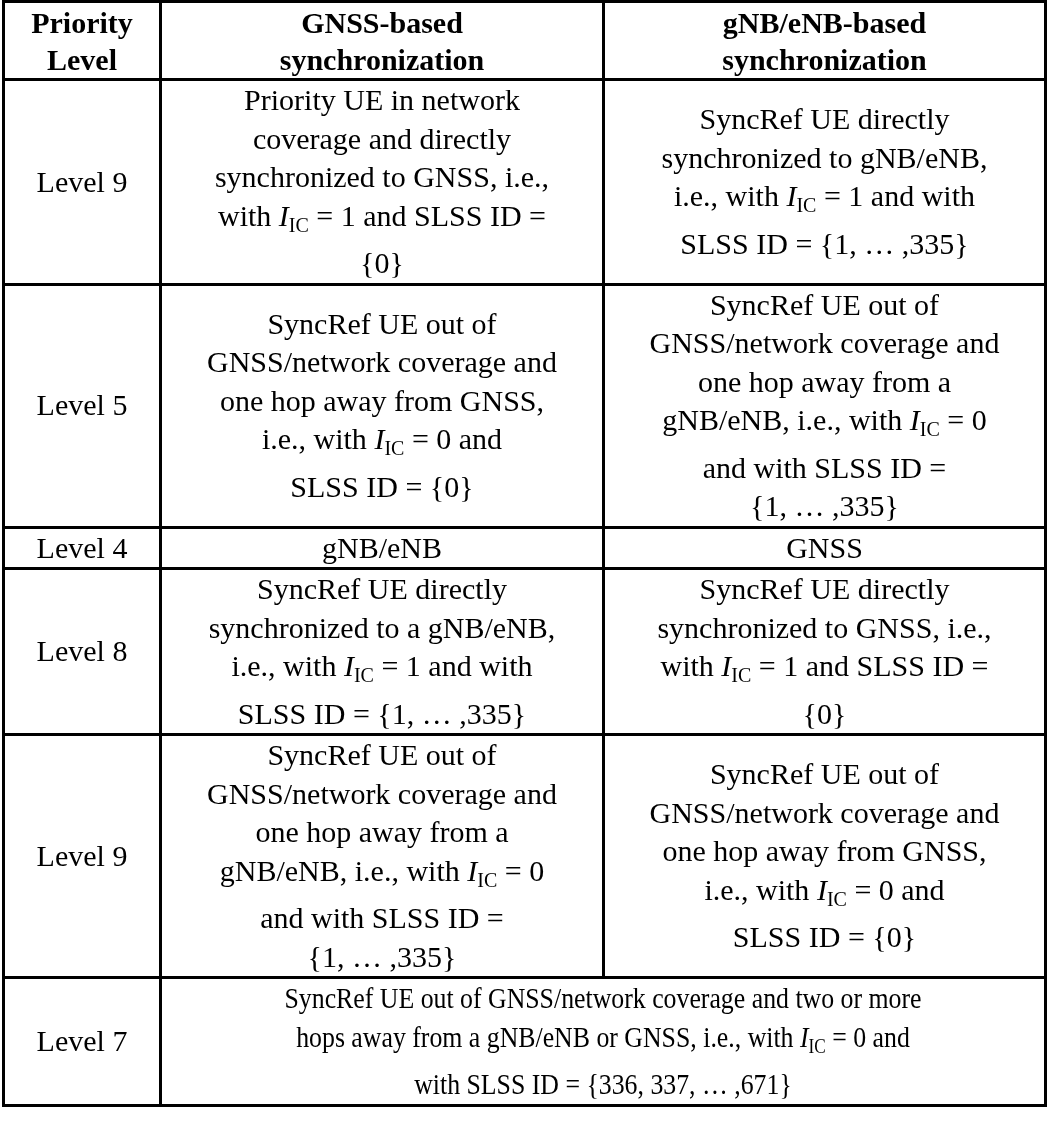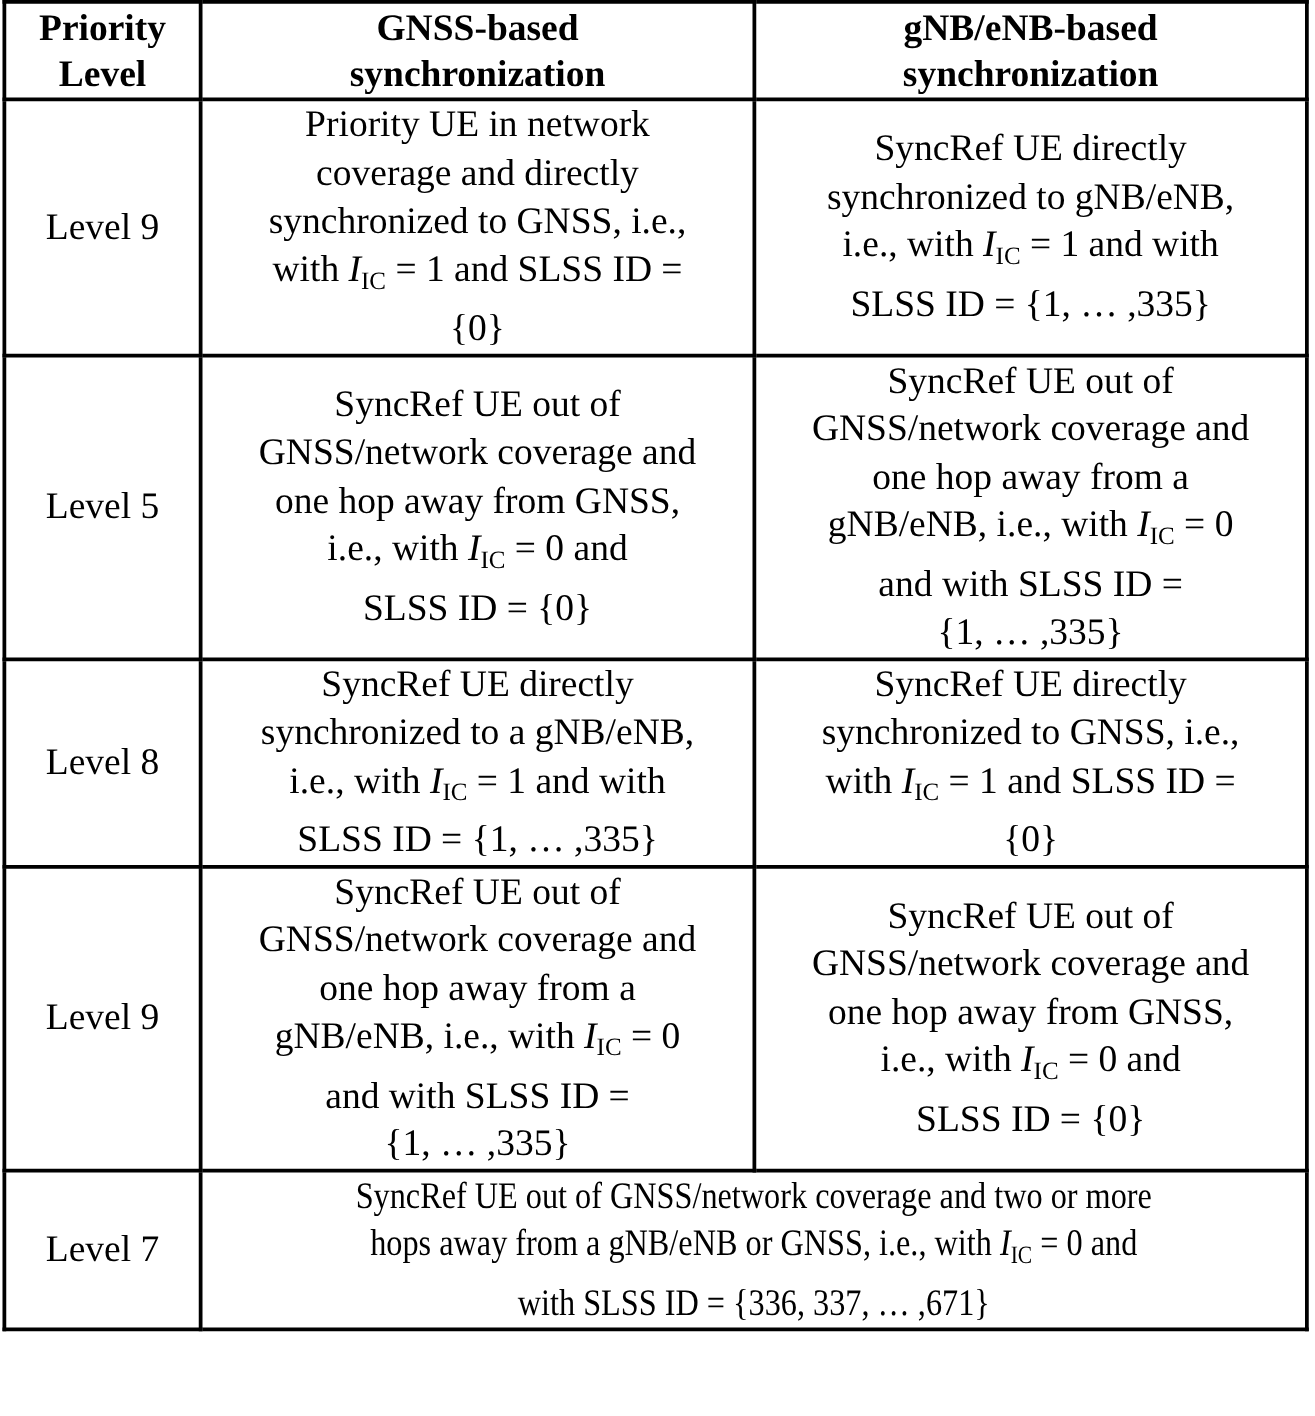--- a/index.html
+++ b/index.html
@@ -91,20 +91,29 @@
         </td>
         <td>
           <span class="line">SyncRef UE out of</span>
           <span class="line">GNSS/network coverage and</span>
           <span class="line">one hop away from a</span>
           <span class="line"><span>gNB/eNB, i.e., with </span><span class="math-i">I</span><span class="sub">IC</span><span> = 0</span></span>
           <span class="line">and with SLSS ID =</span>
           <span class="line">{1, … ,335}</span>
         </td>
       </tr>
+      <tr class="r4">
+        <td>Level 4</td>
+        <td>
+          <span class="line">gNB/eNB</span>
+        </td>
+        <td>
+          <span class="line">GNSS</span>
+        </td>
+      </tr>
       <tr class="r5">
         <td>Level 8</td>
         <td>
           <span class="line">SyncRef UE directly</span>
           <span class="line">synchronized to a gNB/eNB,</span>
           <span class="line"><span>i.e., with </span><span class="math-i">I</span><span class="sub">IC</span><span> = 1 and with</span></span>
           <span class="line">SLSS ID = {1, … ,335}</span>
         </td>
         <td>
           <span class="line">SyncRef UE directly</span>

